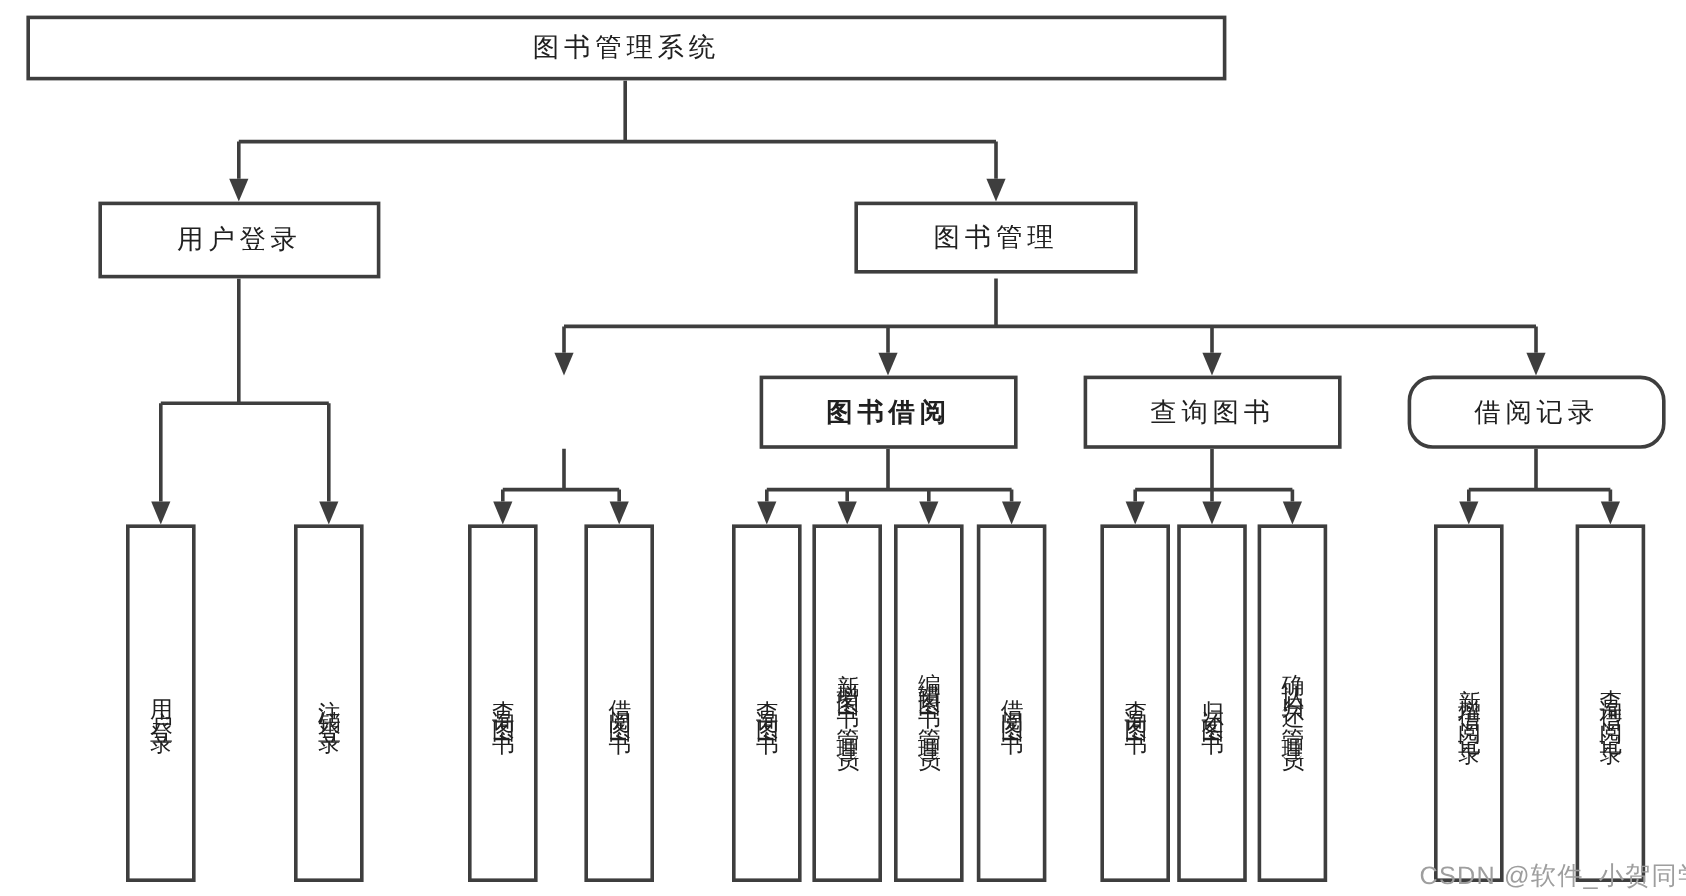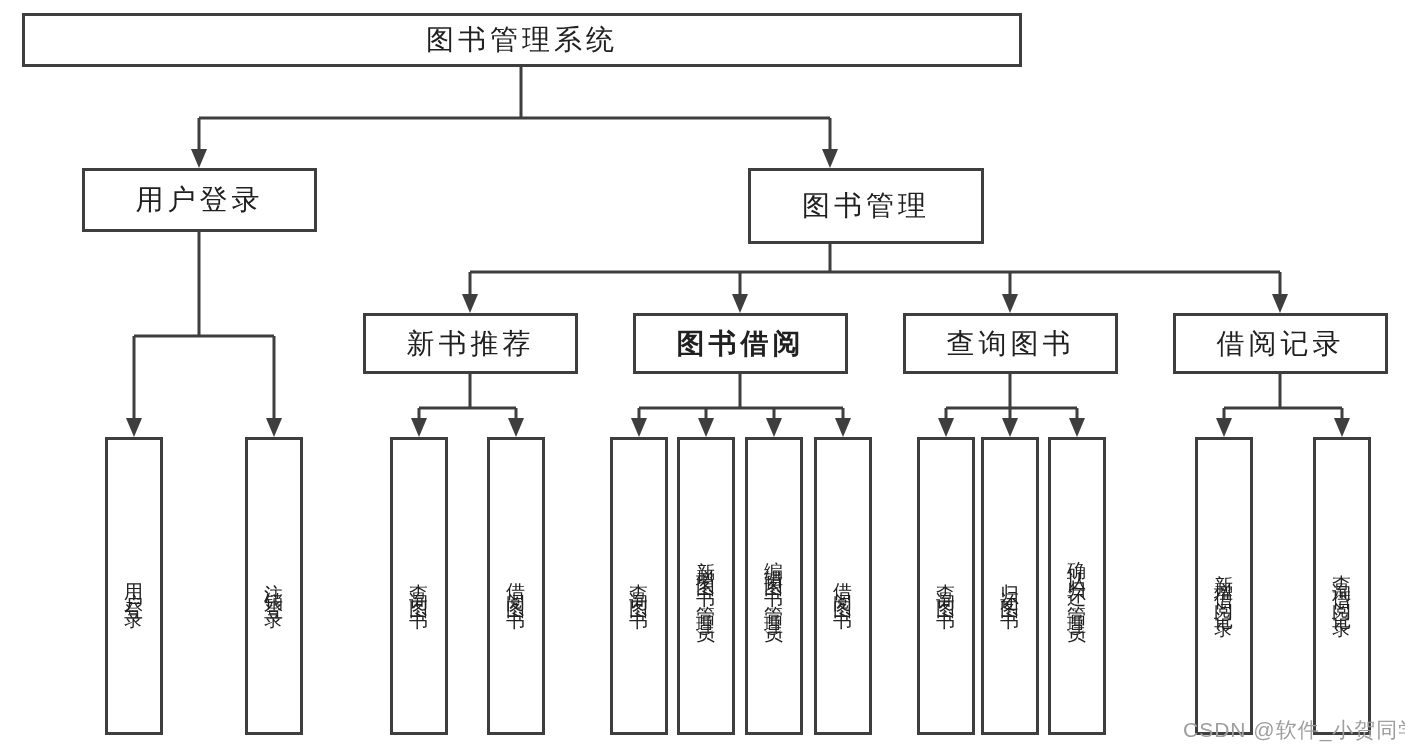--- a/index.html
+++ b/index.html
@@ -13,21 +13,21 @@
   .connector-layer{position:absolute;left:0;top:0;z-index:0;}
   .node{
     position:absolute;
     box-sizing:border-box;
     background:#ffffff;
     border:3px solid #3e3e3e;
     display:flex;align-items:center;justify-content:center;
     color:#202020;
     z-index:1;
   }
-  .hbox{font-size:28px;letter-spacing:4px;}
+  .hbox{font-size:22px;letter-spacing:4px;}
   .vbox span{
     writing-mode:vertical-rl;
     font-size:19px;
     letter-spacing:9px;
     line-height:1;
     white-space:nowrap;
   }
   .watermark{
     position:absolute;
     left:1183px;top:716px;
@@ -101,34 +101,31 @@
     </g>
   </svg>
 
   <div class="node hbox" style="left:22px;top:13px;width:1000px;height:54px;">
     <span>图书管理系统</span>
   </div>
 
   <div class="node hbox" style="left:82px;top:168px;width:235px;height:64px;">
     <span>用户登录</span>
   </div>
-  <div class="node hbox" style="left:748px;top:168px;width:236px;height:76px;">
+  <div class="node hbox" style="left:712px;top:168px;width:236px;height:60px;">
     <span>图书管理</span>
   </div>
 
-  <div class="node hbox" style="left:363px;top:313px;width:215px;height:61px;">
-    <span>新书推荐</span>
-  </div>
   <div class="node hbox" style="left:633px;top:313px;width:215px;height:61px;font-weight:bold;">
     <span>图书借阅</span>
   </div>
   <div class="node hbox" style="left:903px;top:313px;width:215px;height:61px;">
     <span>查询图书</span>
   </div>
-  <div class="node hbox" style="left:1173px;top:313px;width:215px;height:61px;">
+  <div class="node hbox" style="left:1173px;top:313px;width:215px;height:61px;border-radius:21px;">
     <span>借阅记录</span>
   </div>
 
   <div class="node vbox" style="left:105px;top:437px;width:58px;height:298px;">
     <span>用户登录</span>
   </div>
   <div class="node vbox" style="left:245px;top:437px;width:58px;height:298px;">
     <span>注销登录</span>
   </div>
 

